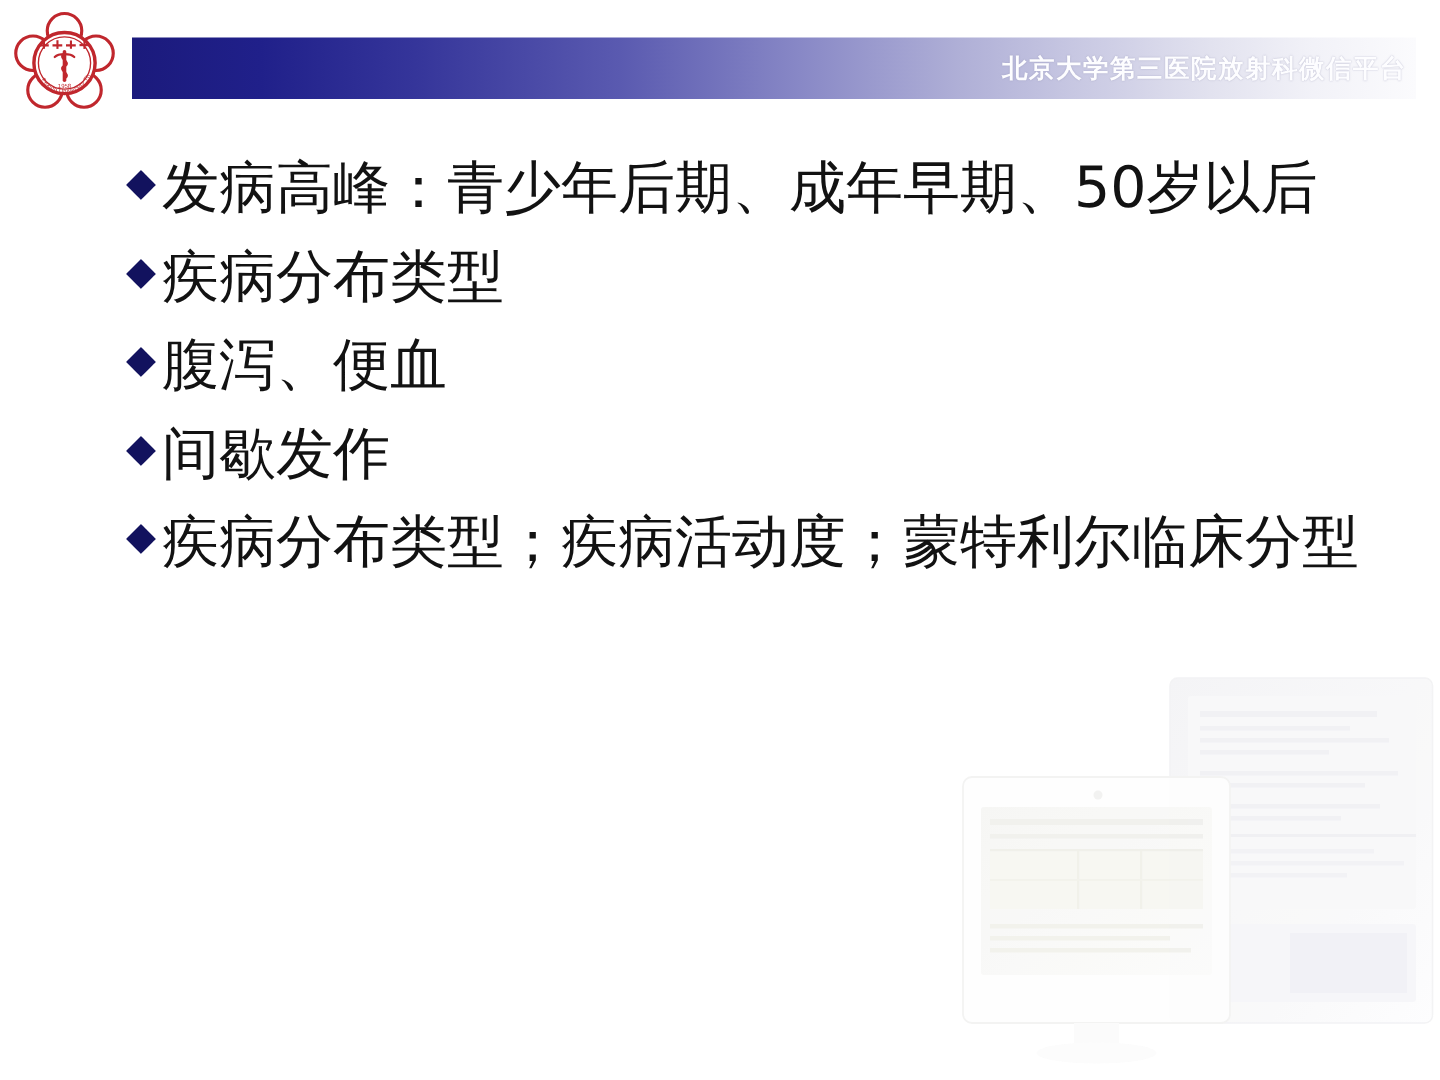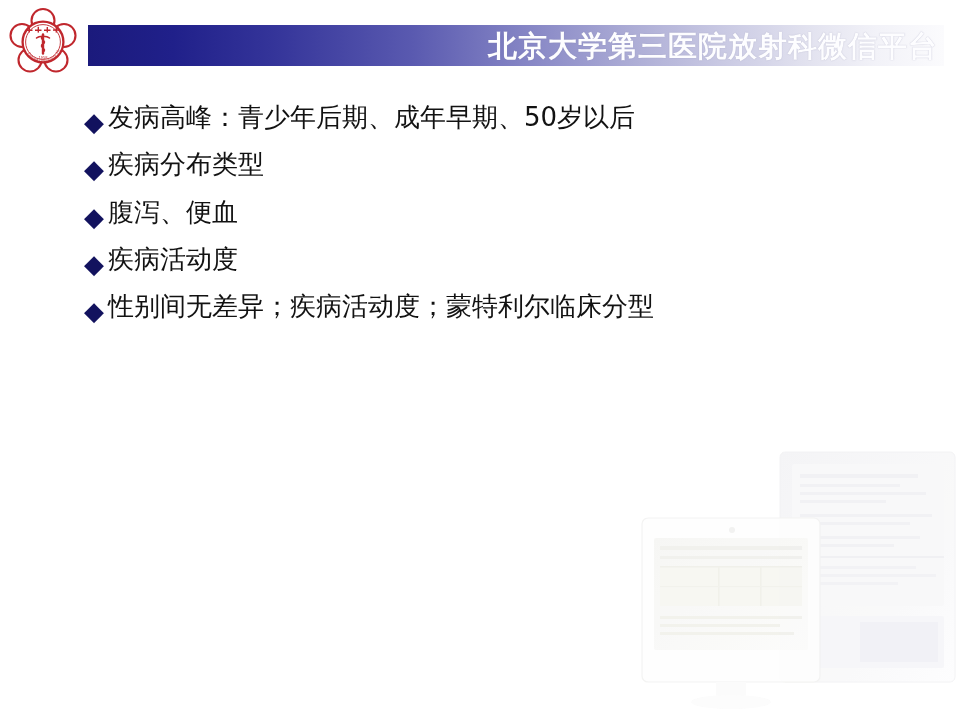--- a/index.html
+++ b/index.html
@@ -44,21 +44,21 @@
         #e2e2ef 84%,
         #f2f2f8 92%,
         #fbfbfd 100%);
   }
   #header-title {
     position: absolute;
     right: 22px;
     top: 27px;
     height: 38px;
     line-height: 38px;
-    font-size: 29px;
+    font-size: 17px;
     font-weight: bold;
     color: #fdfdff;
     letter-spacing: 1px;
     text-shadow: 0 0 1px rgba(120,120,160,0.55);
     white-space: nowrap;
     z-index: 3;
   }
 
   
   #logo {
@@ -100,21 +100,21 @@
     width: 24px;
     font-size: 26px;
     line-height: 1.32;
     color: #12125e;
     font-family: "DejaVu Sans", sans-serif;
     margin-top: 5px;
     text-align: left;
   }
   .bullet-text {
     flex: 1 1 auto;
-    font-size: 26px;
+    font-size: 38px;
     line-height: 1.34;
     color: #121212;
     font-weight: normal;
     font-family: "DejaVu Sans", "Liberation Sans", sans-serif;
     letter-spacing: 0px;
     text-indent: 0;
   }
   .b-long { max-width: 810px; }
   .b-short { white-space: nowrap; }
 </style>
@@ -245,23 +245,23 @@
       <div class="bullet-text b-short">疾病分布类型</div>
     </div>
 
     <div class="bullet-row">
       <div class="bullet-mark">◆</div>
       <div class="bullet-text b-short">腹泻、便血</div>
     </div>
 
     <div class="bullet-row">
       <div class="bullet-mark">◆</div>
-      <div class="bullet-text b-short">疾病活动度</div>
-    </div>
-
-    <div class="bullet-row">
-      <div class="bullet-mark">◆</div>
-      <div class="bullet-text b-long">性别间无差异；疾病活动度；蒙特利尔临床分型</div>
+      <div class="bullet-text b-short">间歇发作</div>
+    </div>
+
+    <div class="bullet-row">
+      <div class="bullet-mark">◆</div>
+      <div class="bullet-text b-long">疾病分布类型；疾病活动度；蒙特利尔临床分型</div>
     </div>
 
   </div>
 
 </div>
 
 </body></html>

